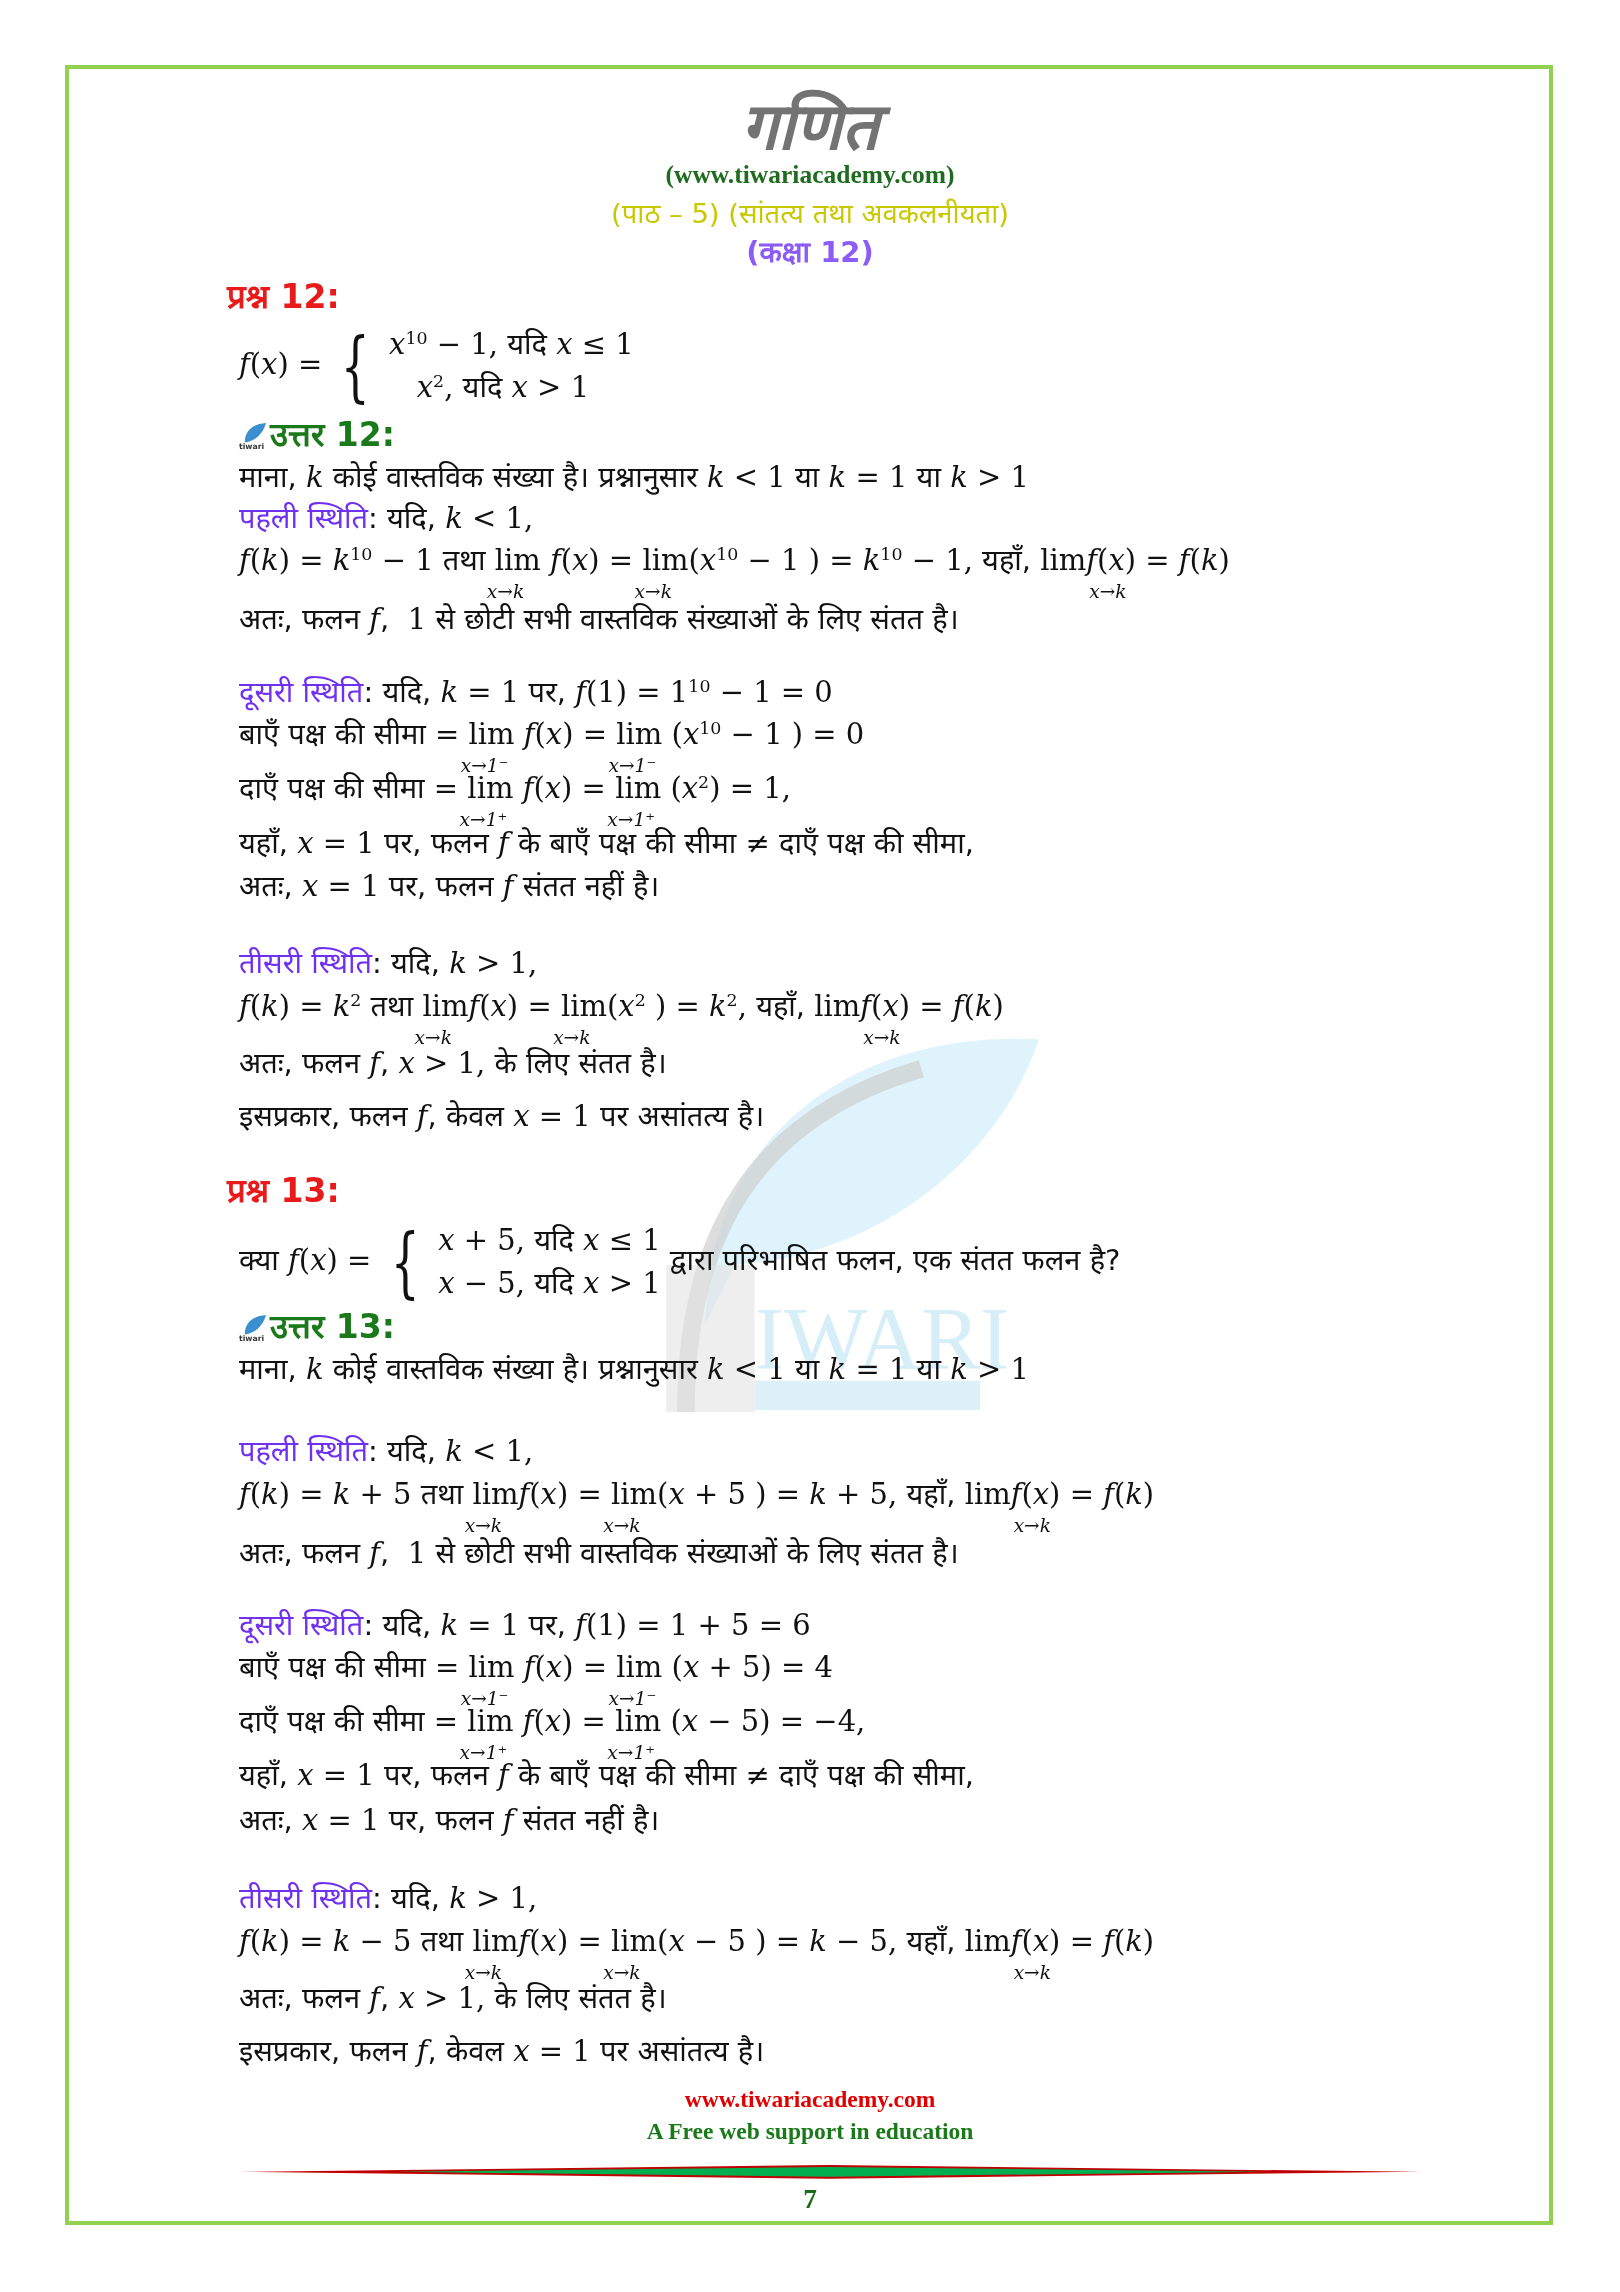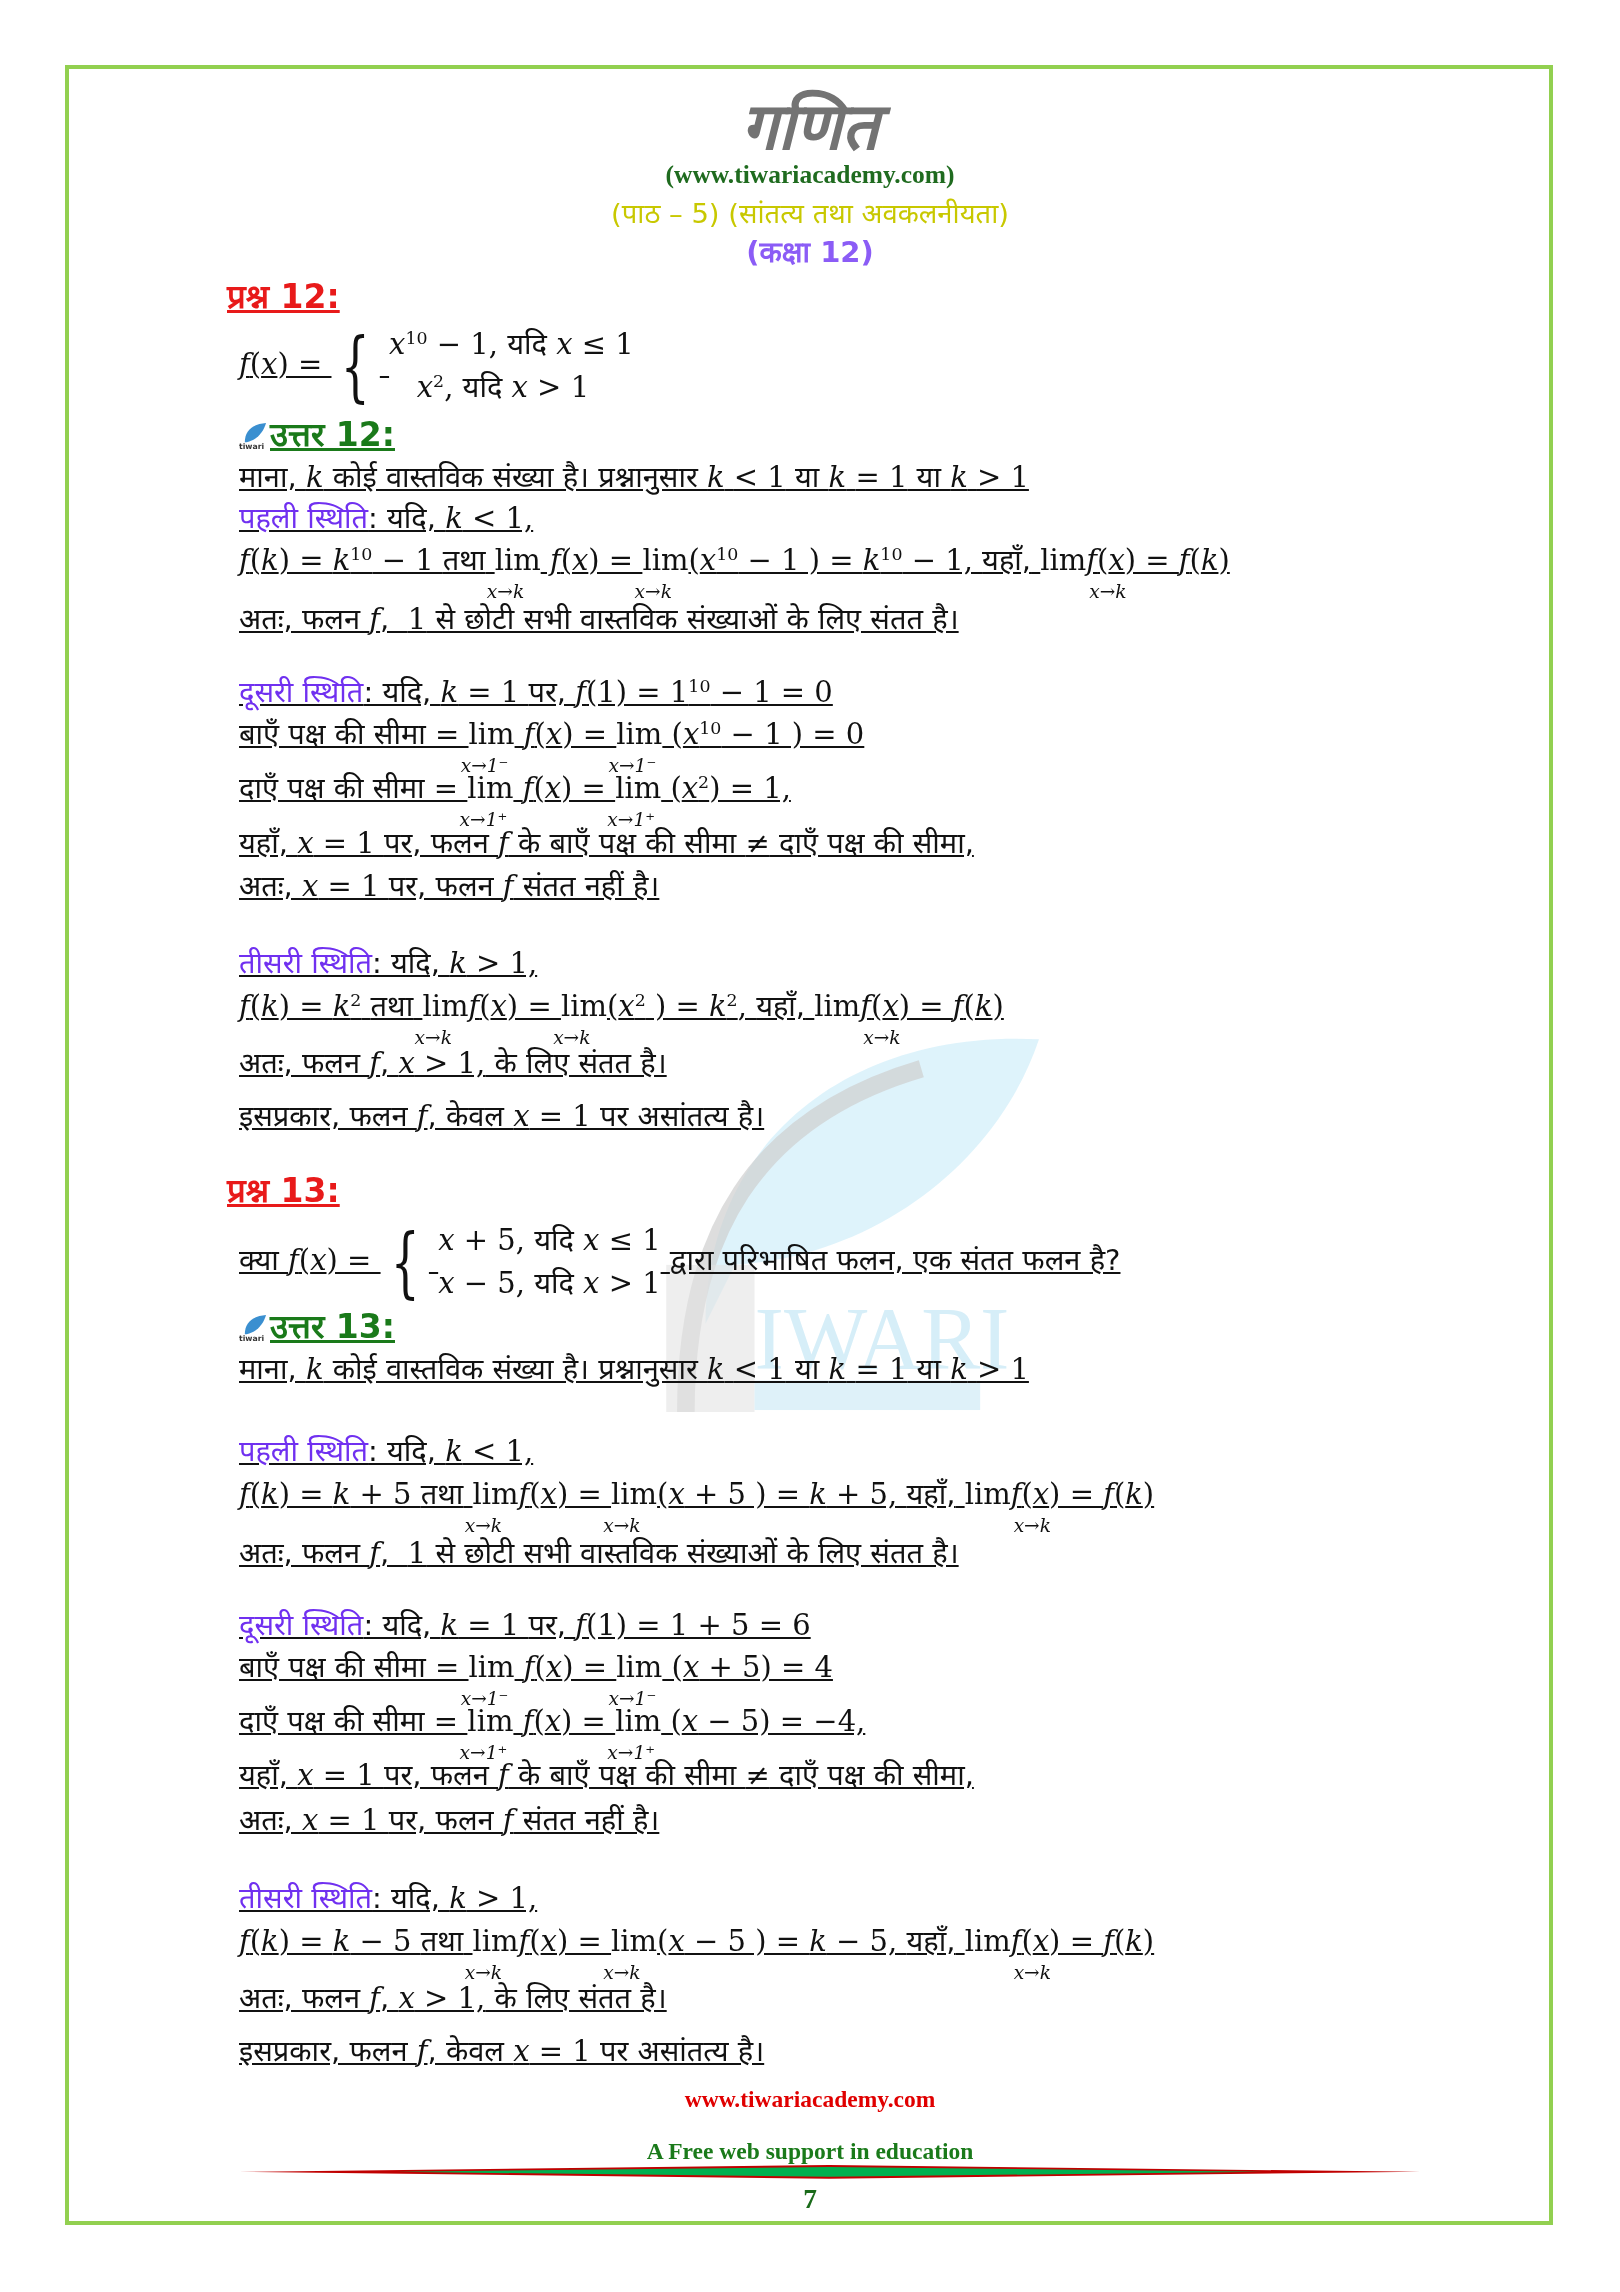--- a/index.html
+++ b/index.html
@@ -8,35 +8,35 @@
   .frame { position: absolute; left: 65px; top: 65px; width: 1480px; height: 2152px;
            border: 4.9px solid #92d050; box-sizing: content-box; }
   .watermark { position: absolute; left: 627px; top: 1000px; width: 412px; height: 412px; pointer-events: none; }
   .center { position: absolute; left: 0; width: 1620px; text-align: center; }
   .title { top: 80px; font-size: 65px; font-weight: bold; font-style: italic; color: #737373; font-family: "DejaVu Sans", sans-serif; }
   .site { top: 160px; font-size: 25.5px; font-weight: bold; color: #1f6b1f; font-family: "Liberation Serif", serif; }
   .chapter { top: 194px; font-size: 27.4px; color: #c8c800; font-family: "DejaVu Sans", sans-serif; }
   .klass { top: 231px; font-size: 29px; font-weight: bold; color: #8b5cf6; font-family: "DejaVu Sans", sans-serif; }
 
   .line { position: absolute; left: 239px; font-size: 29px; line-height: 37px; white-space: nowrap;
-          font-family: "DejaVu Sans", sans-serif; color: #111; text-decoration: underline; }
+          font-family: "DejaVu Sans", sans-serif; color: #111; }
   .math { font-family: "DejaVu Serif", serif; font-style: italic; }
   .rm { font-family: "DejaVu Serif", serif; font-style: normal; }
   .qhead { font-size: 33px; font-weight: bold; color: #e81a1a; left: 227px; }
   .ahead { font-size: 33px; font-weight: bold; color: #1a7a1a; left: 239px; }
   .case { color: #7030f0; margin-top: 25px; }
   sup { font-size: 60%; vertical-align: 0.6em; line-height: 0; margin-top: 36px; }
   .lim { display: inline-block; position: relative; text-align: center; font-family: "DejaVu Serif", serif; font-style: normal; }
   .lim .sub { position: absolute; left: -7.8px; top: 31px; font-size: 18.6px; font-style: italic; white-space: nowrap; }
   .brace { font-family: "DejaVu Serif", serif; font-size: 76px; font-weight: 100; vertical-align: middle; line-height: 1; transform: scaleX(0.6); display: inline-block; }
   .pw { display: inline-block; vertical-align: middle; line-height: 43px; }
   .icon-leaf { display: inline-block; width: 29px; height: 29px; vertical-align: -3.9px; margin-right: 2px; position: relative; }
 
   .footer-site { top: 2086px; font-size: 23.5px; font-weight: bold; color: #e00000; font-family: "Liberation Serif", serif; }
-  .footer-tag { top: 2118px; font-size: 23.5px; font-weight: bold; color: #1a7a1a; font-family: "Liberation Serif", serif; margin-top: 20px; }
+  .footer-tag { top: 2118px; font-size: 23.5px; font-weight: bold; color: #1a7a1a; font-family: "Liberation Serif", serif; }
   .divider { position: absolute; left: 239px; top: 2164px; width: 1181px; height: 15.7px; }
   .pagenum { top: 2184px; font-size: 27.4px; font-weight: bold; color: #1a6b1a; font-family: "Liberation Serif", serif; }
 </style>
 </head>
 <body>
 
 <div class="frame"></div>
 
 <svg class="watermark" viewBox="0 0 420 420">
   <path d="M80 330 C 80 150, 220 30, 420 40 C 380 160, 260 260, 110 270 Z" fill="#d8f1fa" opacity="0.85"></path>

